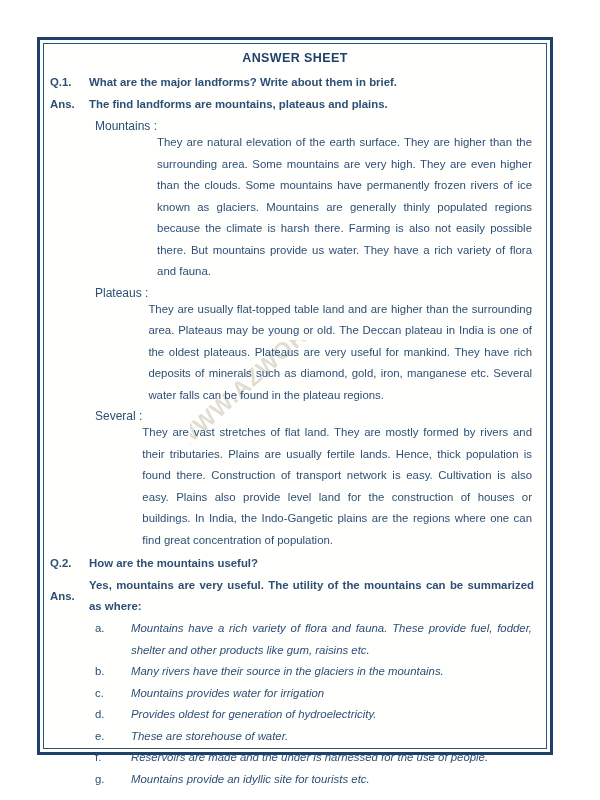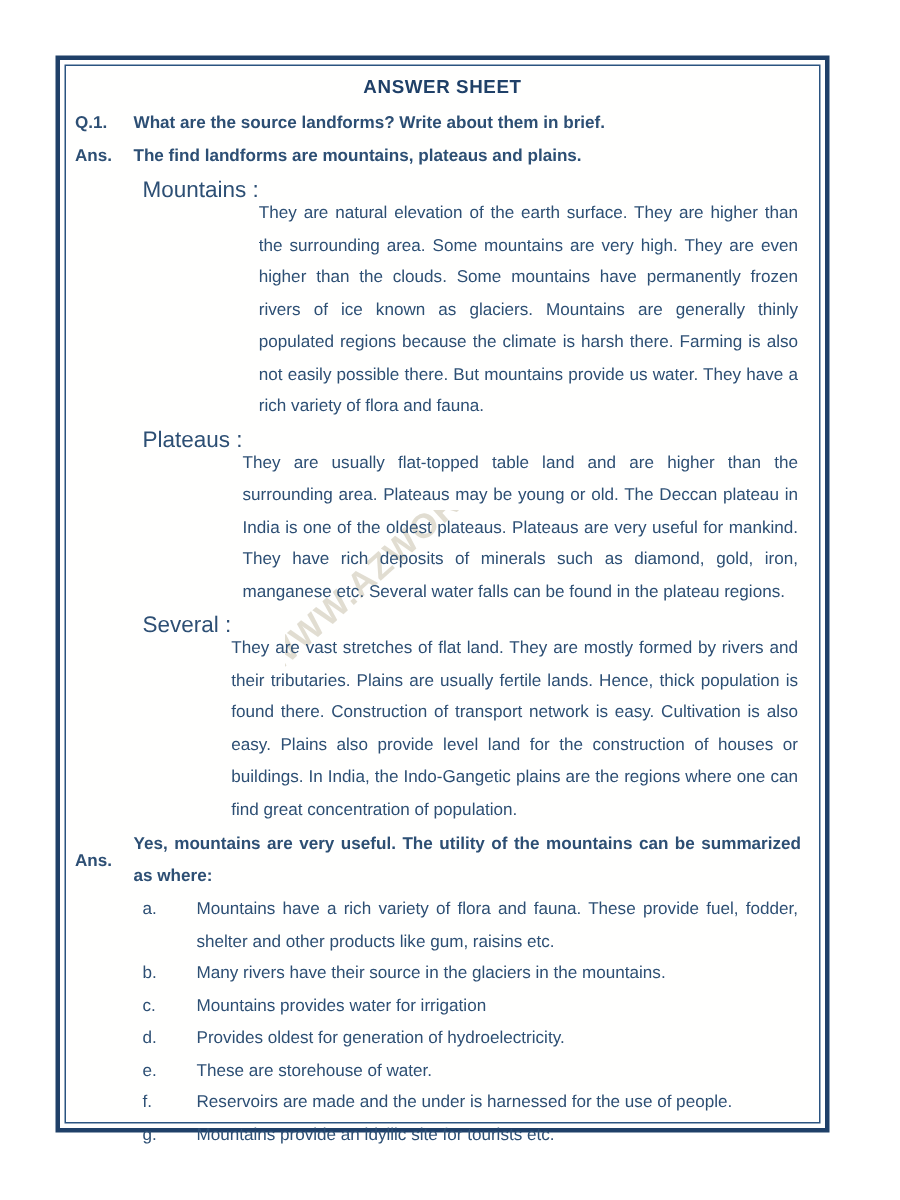--- a/index.html
+++ b/index.html
@@ -113,21 +113,21 @@
 
   
   .term-row {
     display: flex;
     align-items: flex-start;
     margin-left: 45px;
     margin-bottom: 0;
   }
   .term-label {
     flex: 0 0 47px;
-    font-size: 15px;
+    font-size: 12px;
     color: #2d4f74;
     line-height: 21.5px;
     white-space: nowrap;
     text-align: right;
   }
   .term-body {
     flex: 1 1 auto;
     font-size: 11.4px;
     color: #2d4f74;
     line-height: 21.5px;
@@ -148,20 +148,21 @@
     color: #2d4f74;
     line-height: 21.5px;
   }
   .list-text {
     flex: 1 1 auto;
     font-size: 11.4px;
     color: #2d4f74;
     line-height: 21.5px;
     text-align: justify;
     padding-right: 8px;
+    font-style: italic;
   }
 
   .gap-sm { height: 2px; }
 </style>
 </head>
 <body>
 
 <div id="page">
 
   <div id="sheet-border-outer">
@@ -170,21 +171,21 @@
     <div id="watermark">
       <div class="wm-text">WWW.AZWORKSHEETS.COM</div>
     </div>
 
     <div id="content">
 
       <div class="doc-title">ANSWER SHEET</div>
 
       <div class="qa-row">
         <div class="qa-label">Q.1.</div>
-        <div class="qa-body">What are the source landforms? Write about them in brief.</div>
+        <div class="qa-body">What are the major landforms? Write about them in brief.</div>
       </div>
 
       <div class="qa-row">
         <div class="qa-label">Ans.</div>
         <div class="qa-body">The find landforms are mountains, plateaus and plains.</div>
       </div>
 
       <div class="term-row">
         <div class="term-label">Mountains :</div>
         <div class="term-body">They are natural elevation of the earth surface. They are higher than the surrounding area. Some mountains are very high. They are even higher than the clouds. Some mountains have permanently frozen rivers of ice known as glaciers. Mountains are generally thinly populated regions because the climate is harsh there. Farming is also not easily possible there. But mountains provide us water. They have a rich variety of flora and fauna.</div>
@@ -195,20 +196,24 @@
         <div class="term-body">They are usually flat-topped table land and are higher than the surrounding area. Plateaus may be young or old. The Deccan plateau in India is one of the oldest plateaus. Plateaus are very useful for mankind. They have rich deposits of minerals such as diamond, gold, iron, manganese etc. Several water falls can be found in the plateau regions.</div>
       </div>
 
       <div class="term-row">
         <div class="term-label">Several :</div>
         <div class="term-body">They are vast stretches of flat land. They are mostly formed by rivers and their tributaries. Plains are usually fertile lands. Hence, thick population is found there. Construction of transport network is easy. Cultivation is also easy. Plains also provide level land for the construction of houses or buildings. In India, the Indo-Gangetic plains are the regions where one can find great concentration of population.</div>
       </div>
 
       <div class="gap-sm"></div>
 
+      <div class="qa-row">
+        <div class="qa-label">Q.2.</div>
+        <div class="qa-body">How are the mountains useful?</div>
+      </div>
 
       <div class="qa-row">
         <div class="qa-label">Ans.</div>
         <div class="qa-body">Yes, mountains are very useful. The utility of the mountains can be summarized as where:</div>
       </div>
 
       <div class="list-row">
         <div class="list-marker">a.</div>
         <div class="list-text">Mountains have a rich variety of flora and fauna. These provide fuel, fodder, shelter and other products like gum, raisins etc.</div>
       </div>

